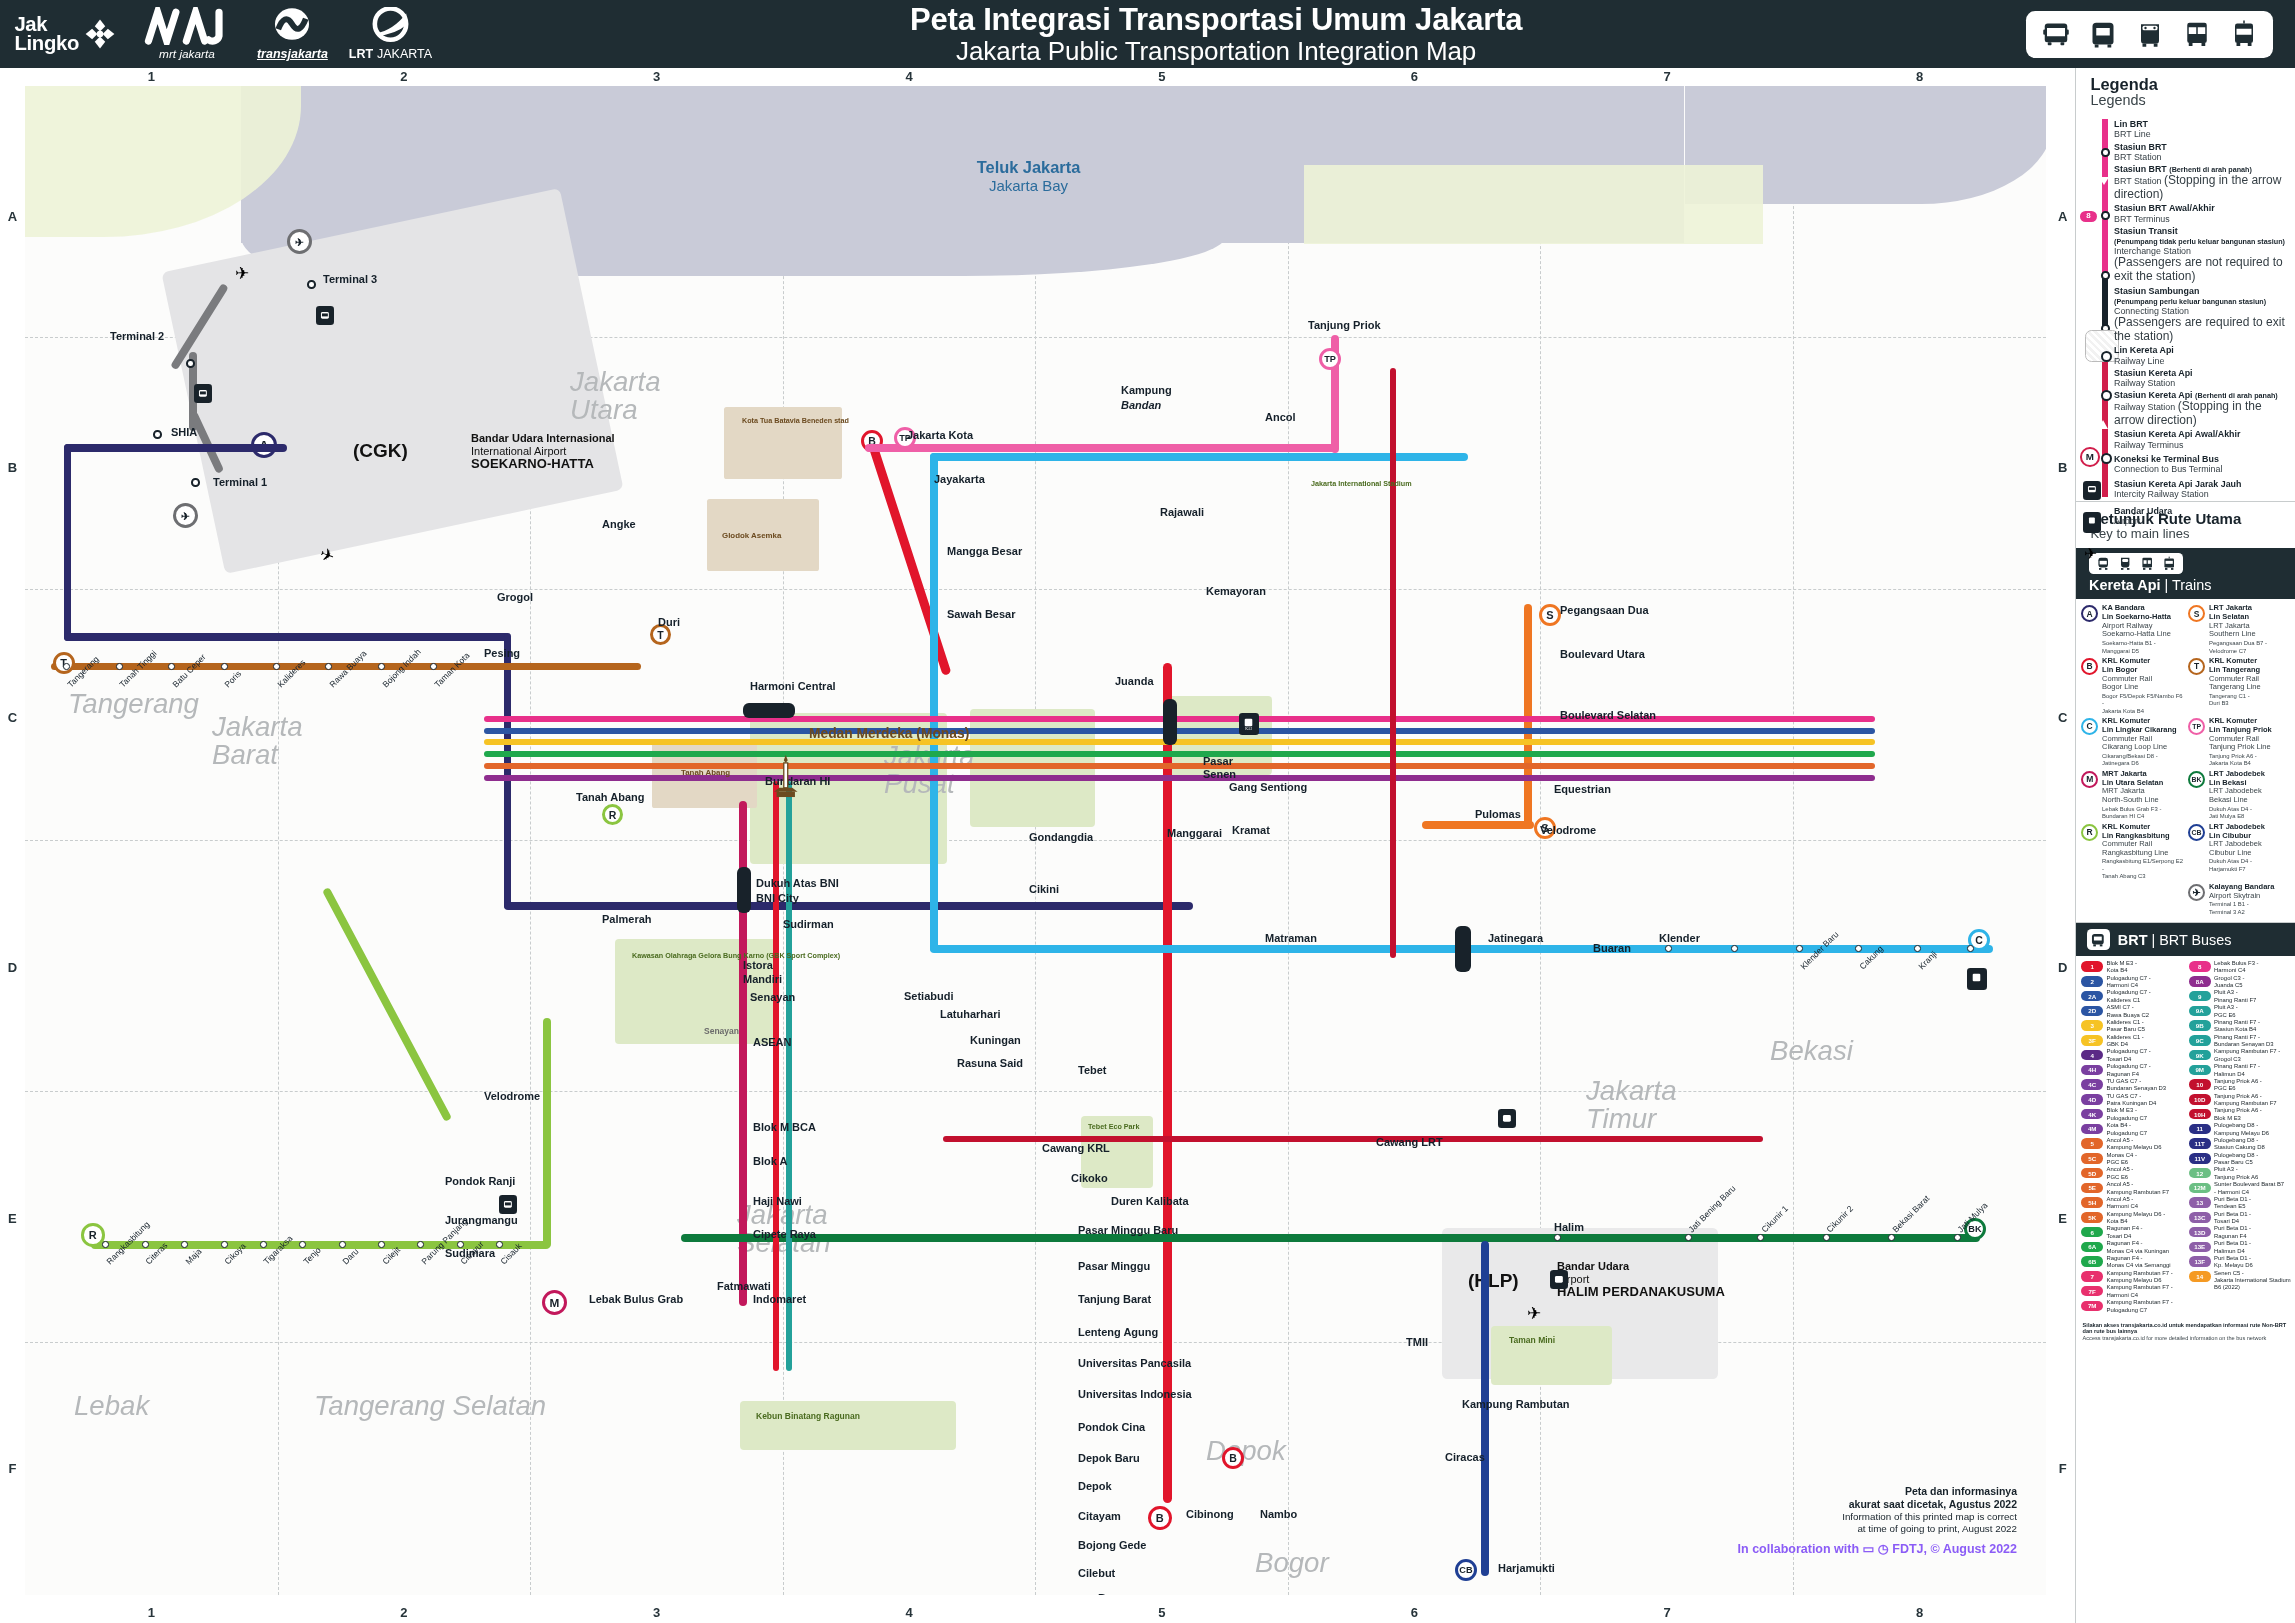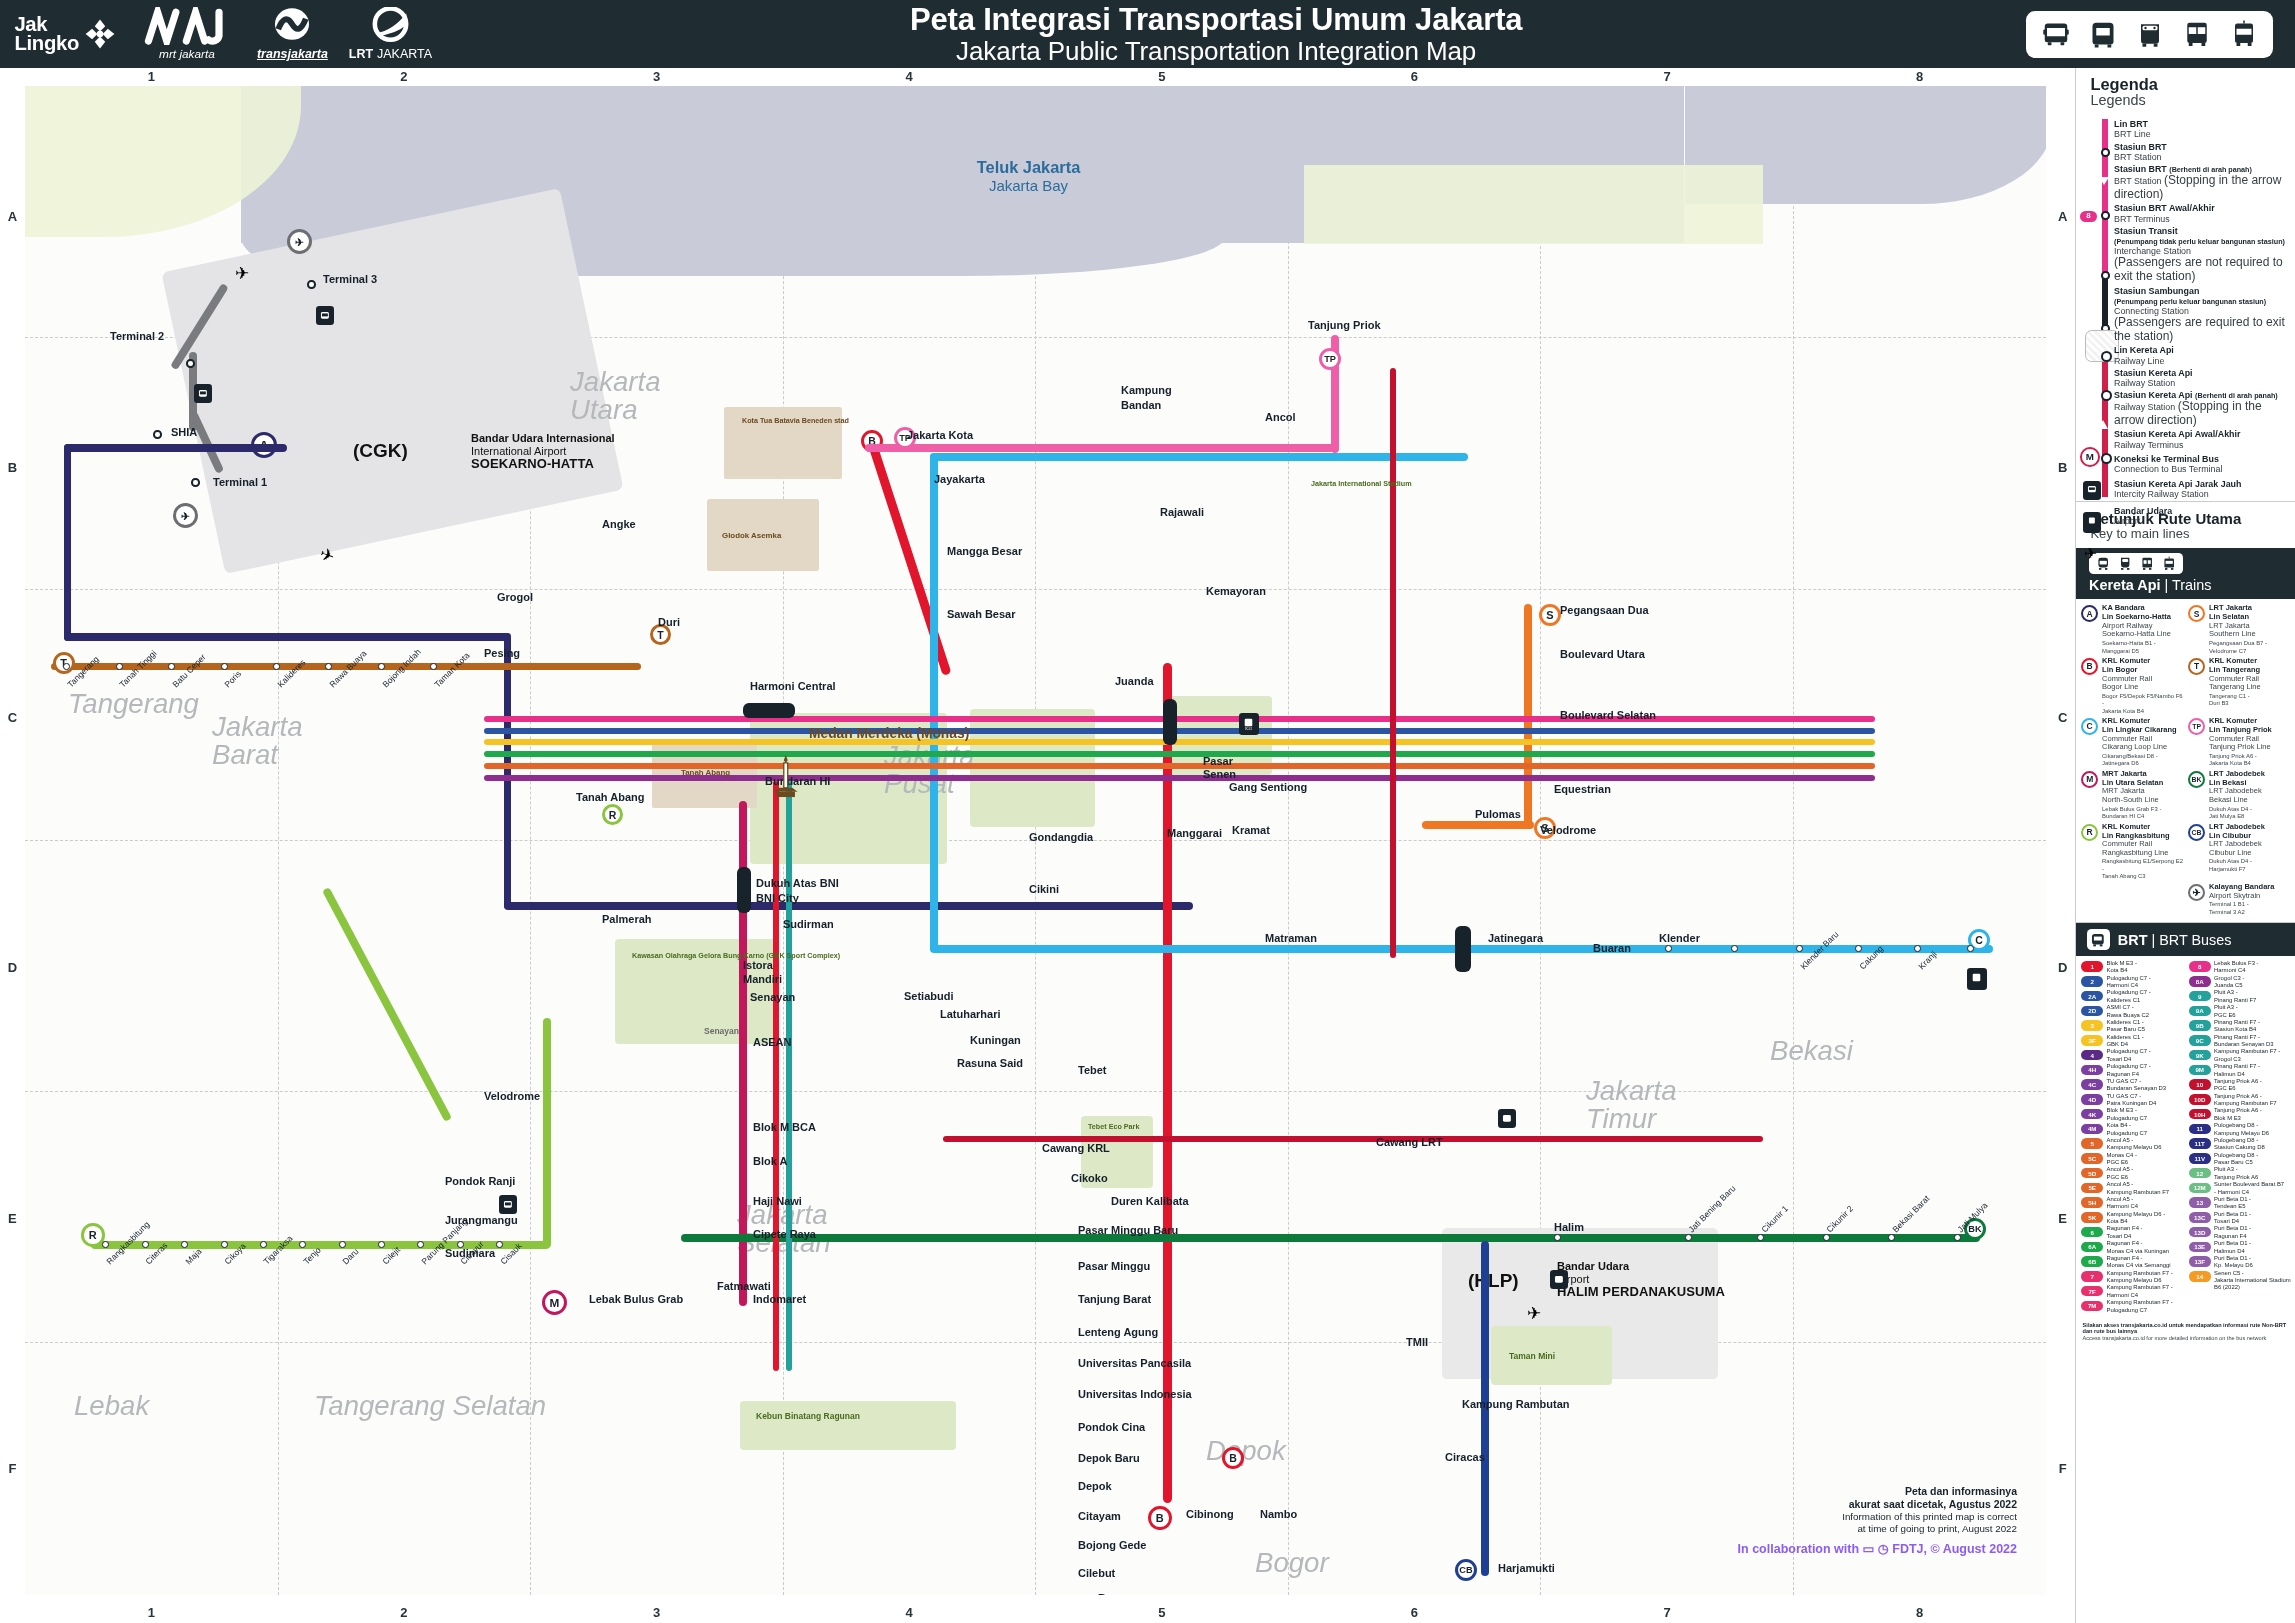--- a/index.html
+++ b/index.html
@@ -550,21 +550,21 @@
       <div class="mlabel b lg" style="left:1568px; top:856px;">Buaran</div>
       <div class="mlabel b lg" style="left:1207px; top:738px;">Kramat</div>
       <div class="mlabel b lg" style="left:1204px; top:695px;">Gang Sentiong</div>
       <div class="mlabel b lg" style="left:1450px; top:722px;">Pulomas</div>
       <div class="mlabel b lg" style="left:1515px; top:738px;">Velodrome</div>
       <div class="mlabel b lg" style="left:1535px; top:562px;">Boulevard Utara</div>
       <div class="mlabel b lg" style="left:1535px; top:623px;">Boulevard Selatan</div>
       <div class="mlabel b lg" style="left:1535px; top:518px;">Pegangsaan Dua</div>
       <div class="mlabel b lg" style="left:1529px; top:697px;">Equestrian</div>
       <div class="mlabel b lg" style="left:1096px; top:298px;">Kampung</div>
-      <div class="mlabel b lg" style="left:1096px; top:313px;">Bandan</div>
+      <div class="mlabel b lg" style="left:1096px; top:313px;font-style:italic;">Bandan</div>
       <div class="mlabel b lg" style="left:1240px; top:325px;">Ancol</div>
       <div class="mlabel b lg" style="left:1135px; top:420px;">Rajawali</div>
       <div class="mlabel b lg" style="left:1181px; top:499px;">Kemayoran</div>
       <div class="mlabel b lg" style="left:577px; top:432px;">Angke</div>
       <div class="mlabel b lg" style="left:633px; top:530px;">Duri</div>
       <div class="mlabel b lg" style="left:472px; top:505px;">Grogol</div>
       <div class="mlabel b lg" style="left:459px; top:561px;">Pesing</div>
       <div class="mlabel b lg" style="left:551px; top:705px;">Tanah Abang</div>
       <div class="mlabel b lg" style="left:577px; top:827px;">Palmerah</div>
       <div class="mlabel b lg" style="left:459px; top:1004px;">Velodrome</div>
@@ -579,21 +579,21 @@
 Batavia Beneden stad</div>
       <div class="mlabel b" style="left:697px; top:445px; color:#6b4a1f; font-size:7.9px; line-height:1.2;">Glodok
 Asemka</div>
       <div class="mlabel b" style="left:656px; top:682px; color:#6b4a1f; font-size:7.9px; line-height:1.2;">Tanah
 Abang</div>
       <div class="mlabel b" style="left:607px; top:865px; color:#4a6b1f; font-size:7.2px; line-height:1.25;">Kawasan Olahraga
 Gelora Bung Karno
 (GBK Sport Complex)</div>
       <div class="mlabel b" style="left:731px; top:1325px; color:#4a6b1f; font-size:8.5px; line-height:1.2;">Kebun Binatang
 Ragunan</div>
-      <div class="mlabel b" style="left:1484px; top:1250px; color:#4a6b1f; font-size:8.5px;margin-top:16px;">Taman Mini</div>
+      <div class="mlabel b" style="left:1484px; top:1250px; color:#4a6b1f; font-size:8.5px;">Taman Mini</div>
       <div class="mlabel b" style="left:1063px; top:1037px; color:#4a6b1f; font-size:7.2px; line-height:1.2;">Tebet
 Eco Park</div>
       <div class="mlabel b" style="left:679px; top:941px; color:#6b6b6b; font-size:8.5px;">Senayan</div>
       <div class="mlabel b" style="left:1286px; top:394px; color:#4a6b1f; font-size:7.2px; line-height:1.2;">Jakarta
 International
 Stadium</div>
 
       <div class="stn stn-small" style="left:77px; top:1155px;"></div>
       <div class="stn stn-small" style="left:117px; top:1155px;"></div>
       <div class="stn stn-small" style="left:156px; top:1155px;"></div>

